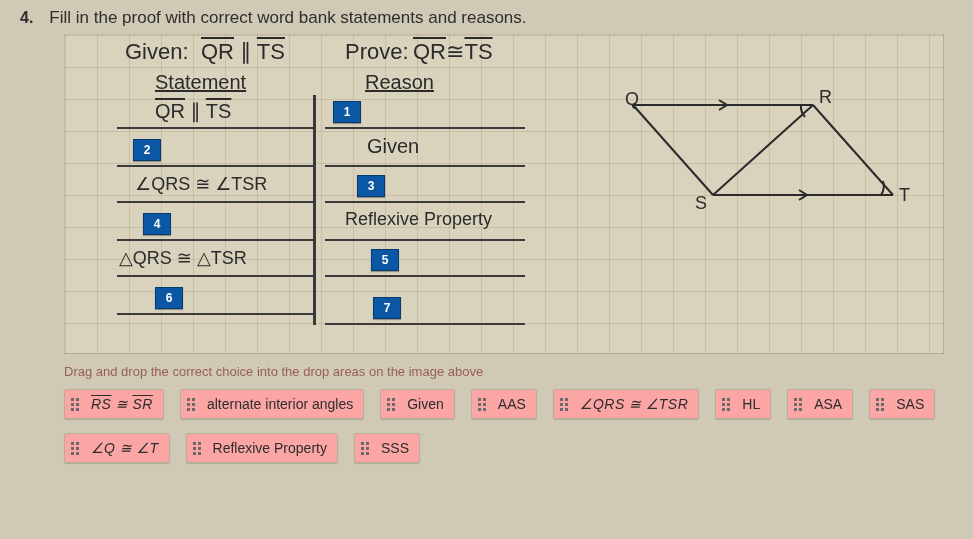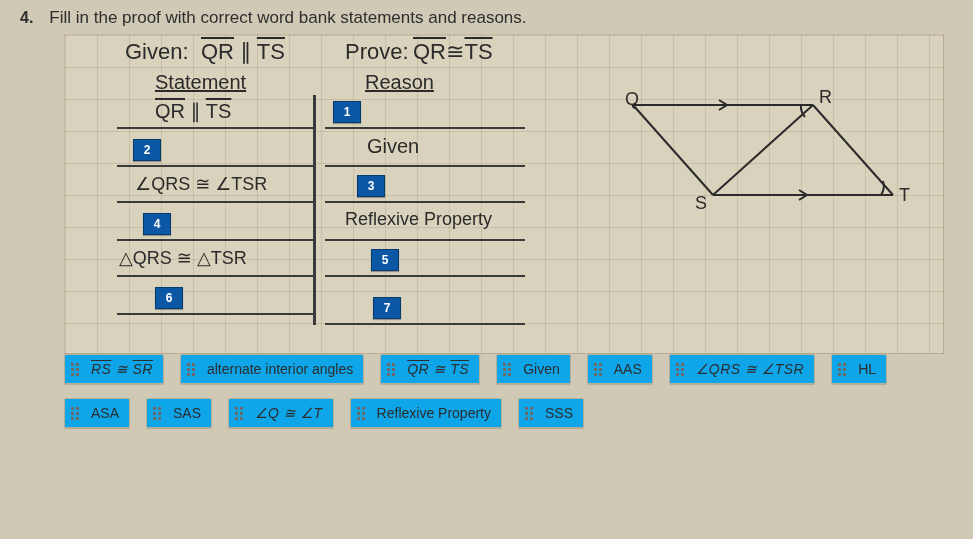--- a/index.html
+++ b/index.html
@@ -81,21 +81,21 @@
   }
 
   .bank {
     margin-left: 44px;
     display: flex;
     flex-wrap: wrap;
     gap: 14px 16px;
     max-width: 880px;
   }
   .chip {
-    background: #0ea5e9;
+    background: #fca5a5;
     border: 1px solid #b5af98;
     border-radius: 2px;
     padding: 6px 10px 6px 6px;
     display: flex;
     align-items: center;
     gap: 8px;
     font-size: 14px;
     color: #2d2d2d;
     box-shadow: 0 1px 1px rgba(0,0,0,.15);
     cursor: grab;
@@ -176,20 +176,21 @@
         <path d="M178 30 A16 16 0 0 0 182 42" fill="none" stroke="#2a2a2a" stroke-width="2"></path>
         <path d="M258 120 A16 16 0 0 0 260 106" fill="none" stroke="#2a2a2a" stroke-width="2"></path>
       </svg>
       <span class="hand" style="top:14px;left:2px;font-size:18px;">Q</span>
       <span class="hand" style="top:12px;left:196px;font-size:18px;">R</span>
       <span class="hand" style="top:118px;left:72px;font-size:18px;">S</span>
       <span class="hand" style="top:110px;left:276px;font-size:18px;">T</span>
     </div>
   </div>
 
+  <div class="instr">Drag and drop the correct choice into the drop areas on the image above</div>
 
   <div class="bank">
     <div class="chip">
         <span class="grip">
           <i></i>
           <i></i>
           <i></i>
           <i></i>
           <i></i>
           <i></i>
@@ -199,31 +200,20 @@
     <div class="chip">
         <span class="grip">
           <i></i>
           <i></i>
           <i></i>
           <i></i>
           <i></i>
           <i></i>
         </span>
         <span>alternate interior angles</span>
-      </div>
-    <div class="chip">
-        <span class="grip">
-          <i></i>
-          <i></i>
-          <i></i>
-          <i></i>
-          <i></i>
-          <i></i>
-        </span>
-        <span class="math"><span class="ov">QR</span> ≅ <span class="ov">TS</span></span>
       </div>
     <div class="chip">
         <span class="grip">
           <i></i>
           <i></i>
           <i></i>
           <i></i>
           <i></i>
           <i></i>
         </span>

